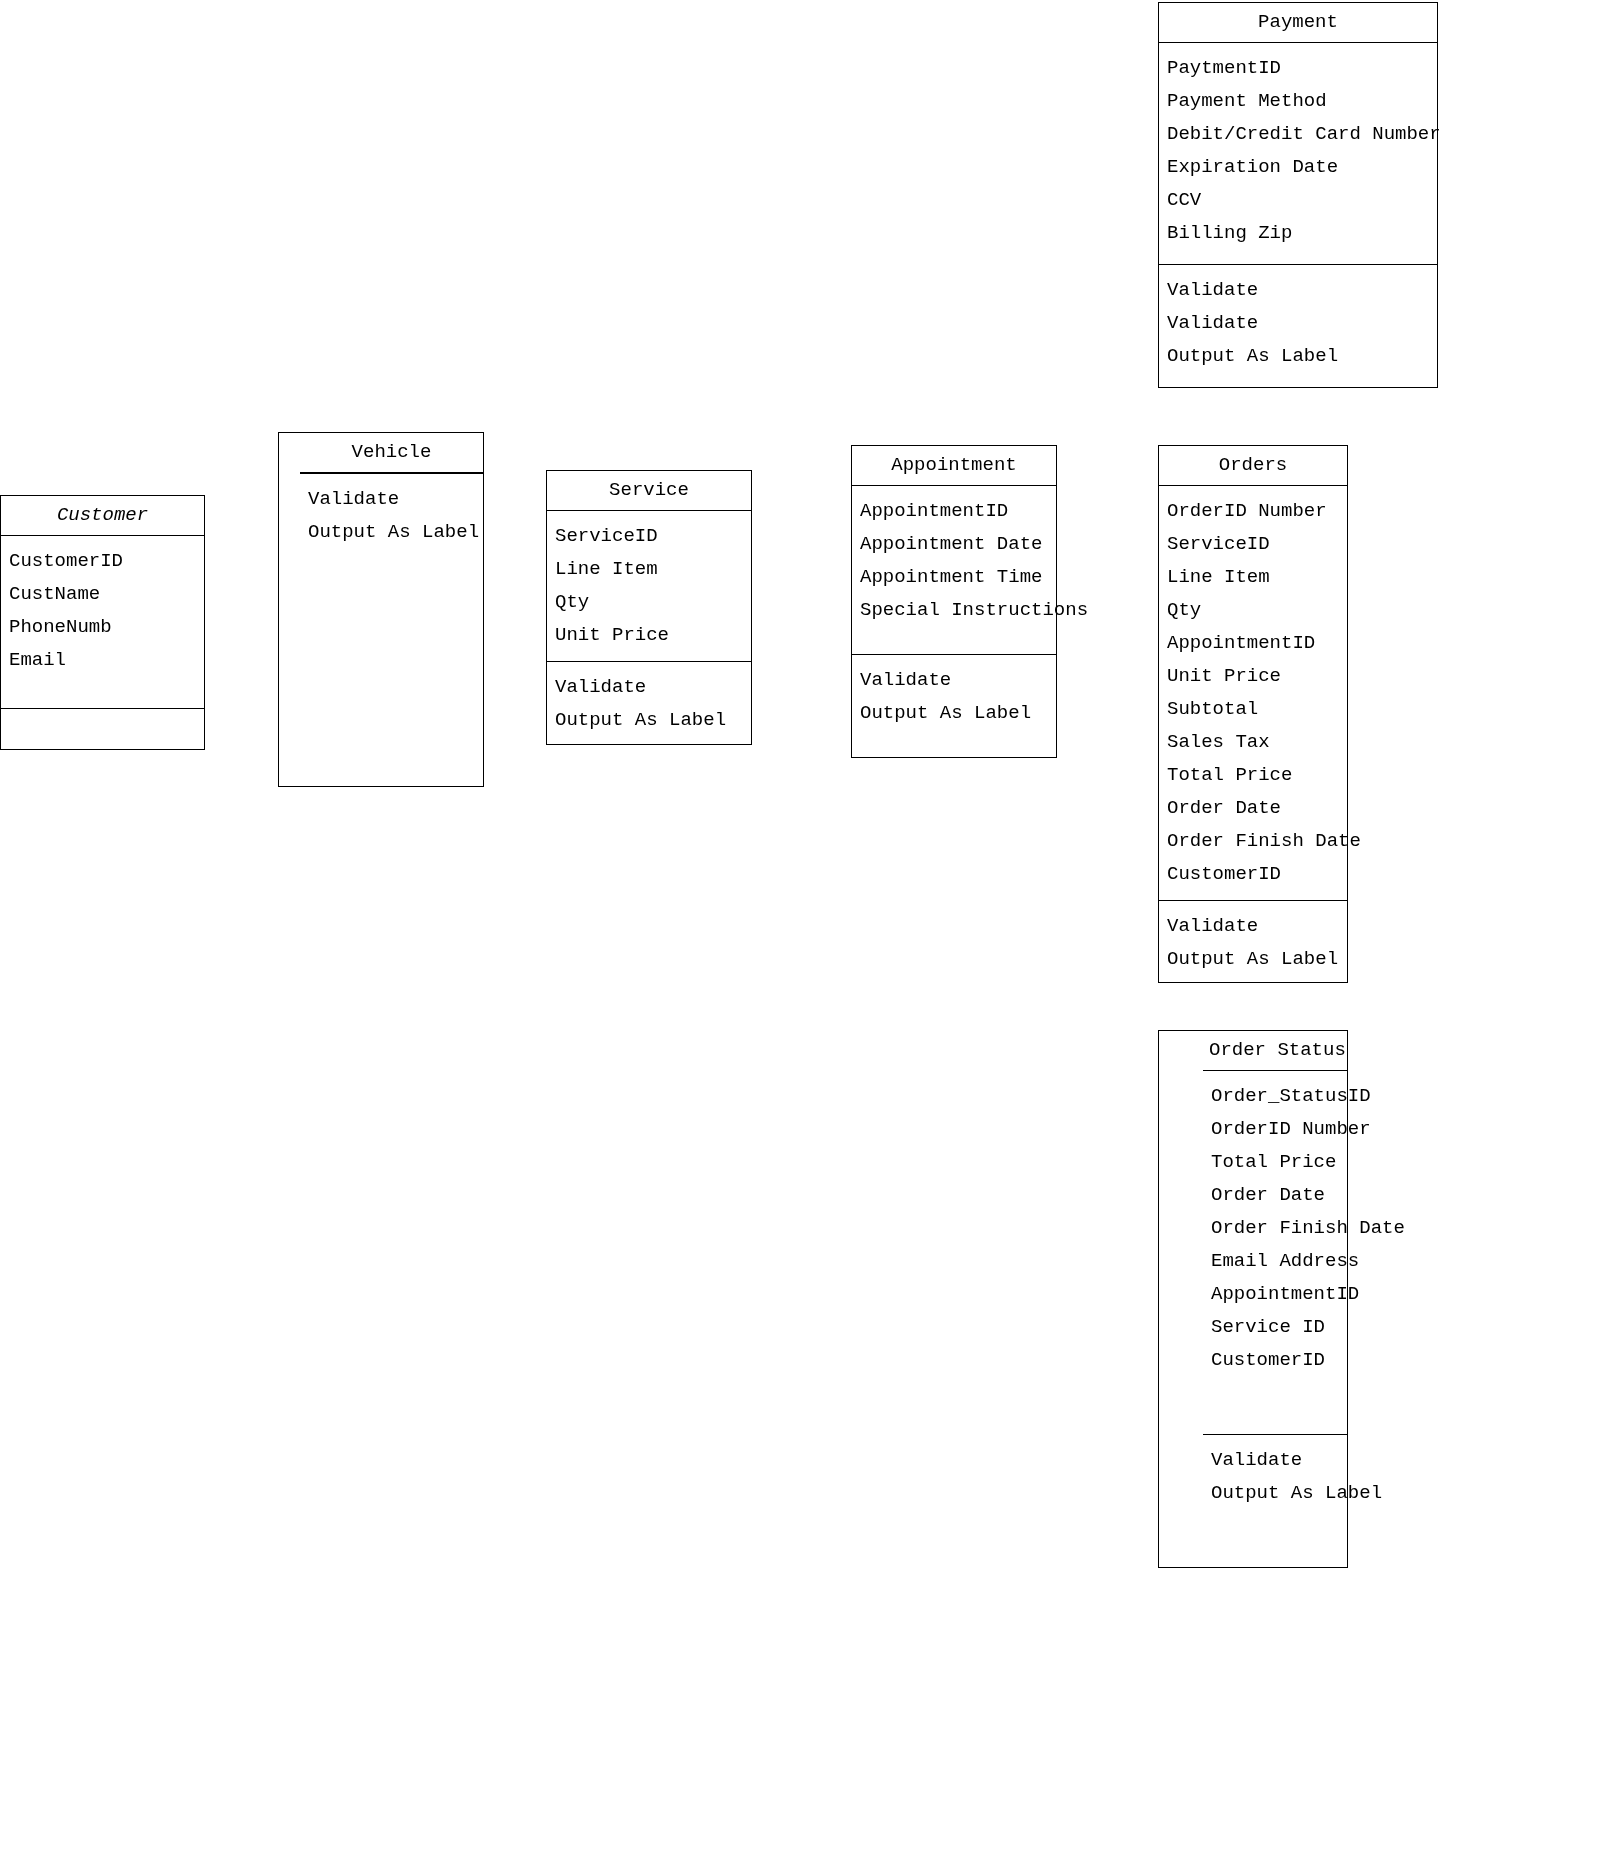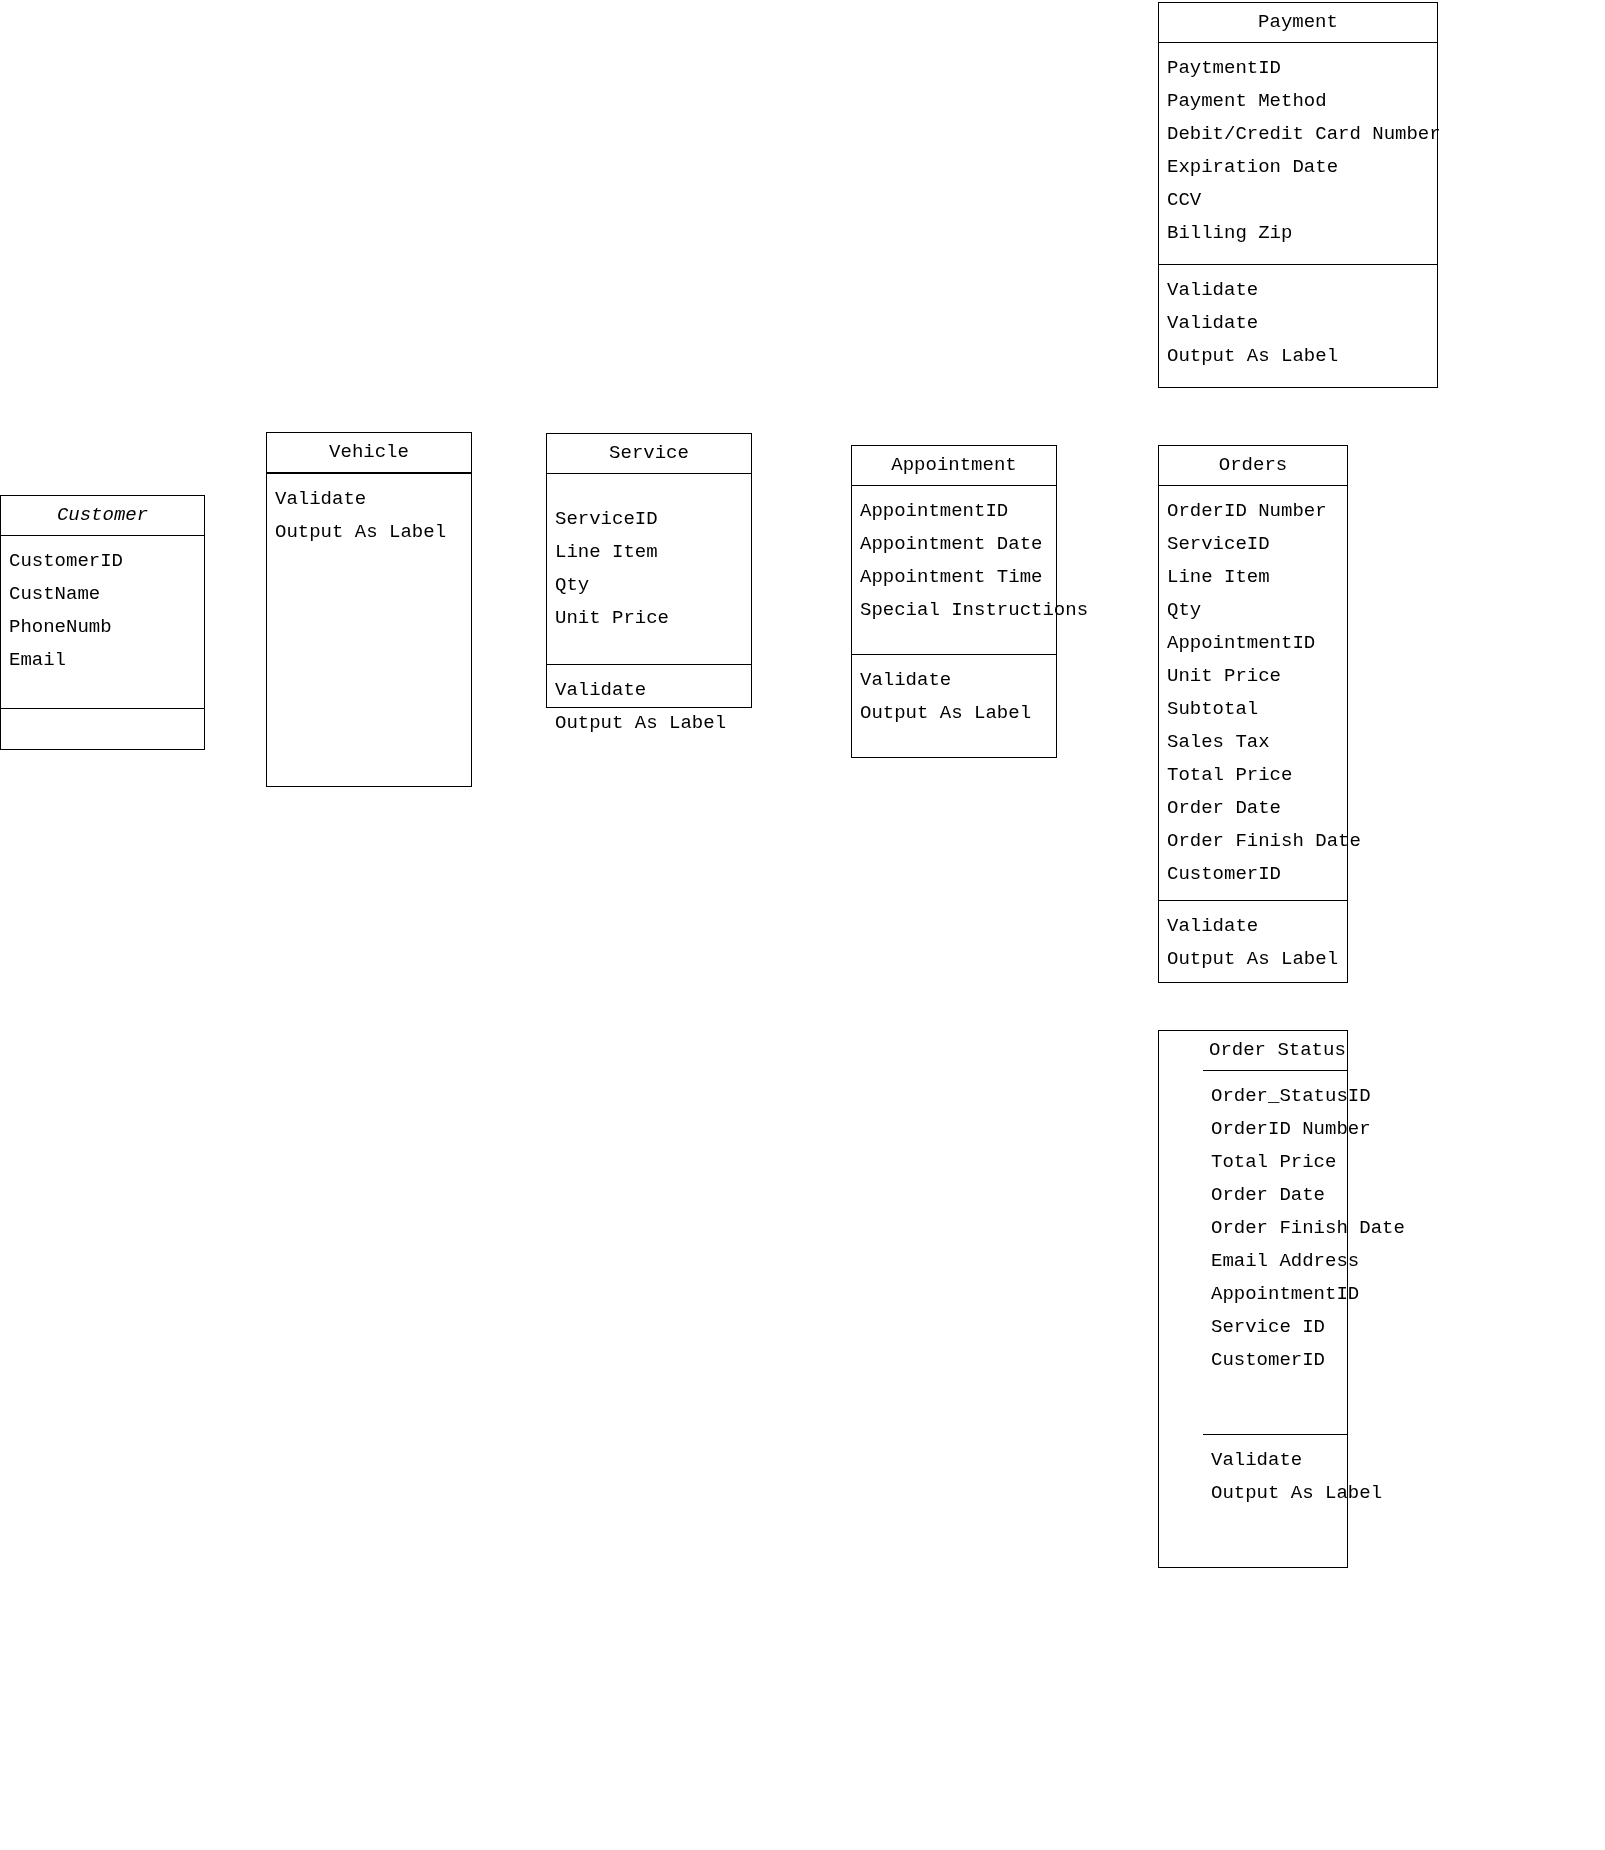--- a/index.html
+++ b/index.html
@@ -91,29 +91,29 @@
         <div class="member">CustomerID</div>
         <div class="member">CustName</div>
         <div class="member">PhoneNumb</div>
         <div class="member">Email</div>
         <div class="spacer"></div>
       </div>
       <div class="compartment bordered">
         <div class="spacer"></div>
       </div>
     </div>
-    <div class="uml-class" style="left: 266px; top: 432px; width: 206px; height: 355px;">
+    <div class="uml-class" style="left: 278px; top: 432px; width: 206px; height: 355px; padding-left: 21px;">
       <div class="class-title">Vehicle</div>
       <div class="compartment bordered">
         <div class="member">Validate</div>
         <div class="member">Output As Label</div>
         <div class="spacer"></div>
       </div>
     </div>
-    <div class="uml-class" style="left: 546px; top: 433px; width: 206px; height: 275px; gap: 20px;">
+    <div class="uml-class" style="left: 546px; top: 470px; width: 206px; height: 275px;">
       <div class="class-title">Service</div>
       <div class="compartment">
         <div class="member">ServiceID</div>
         <div class="member">Line Item</div>
         <div class="member">Qty</div>
         <div class="member">Unit Price</div>
         <div class="spacer"></div>
       </div>
       <div class="compartment bordered">
         <div class="member">Validate</div>

